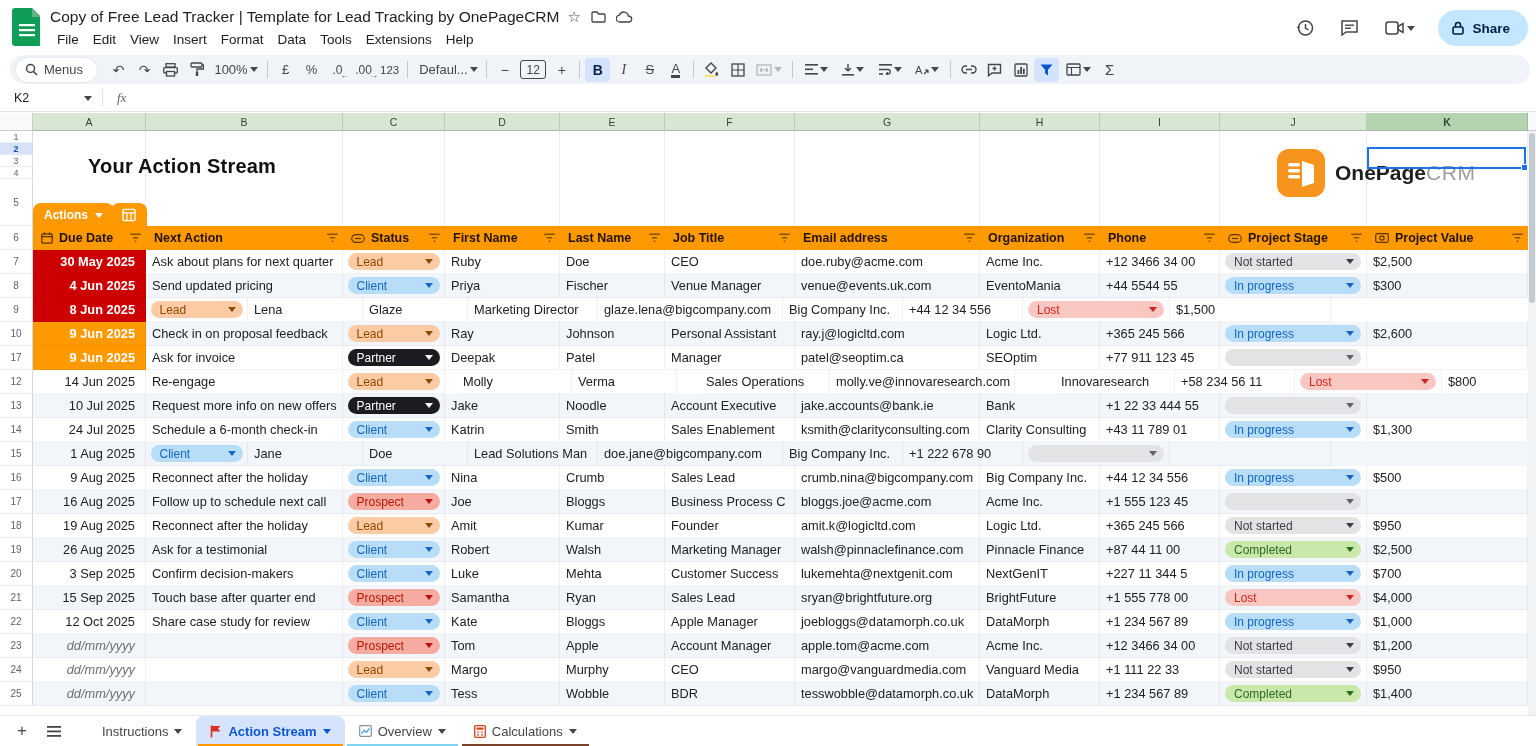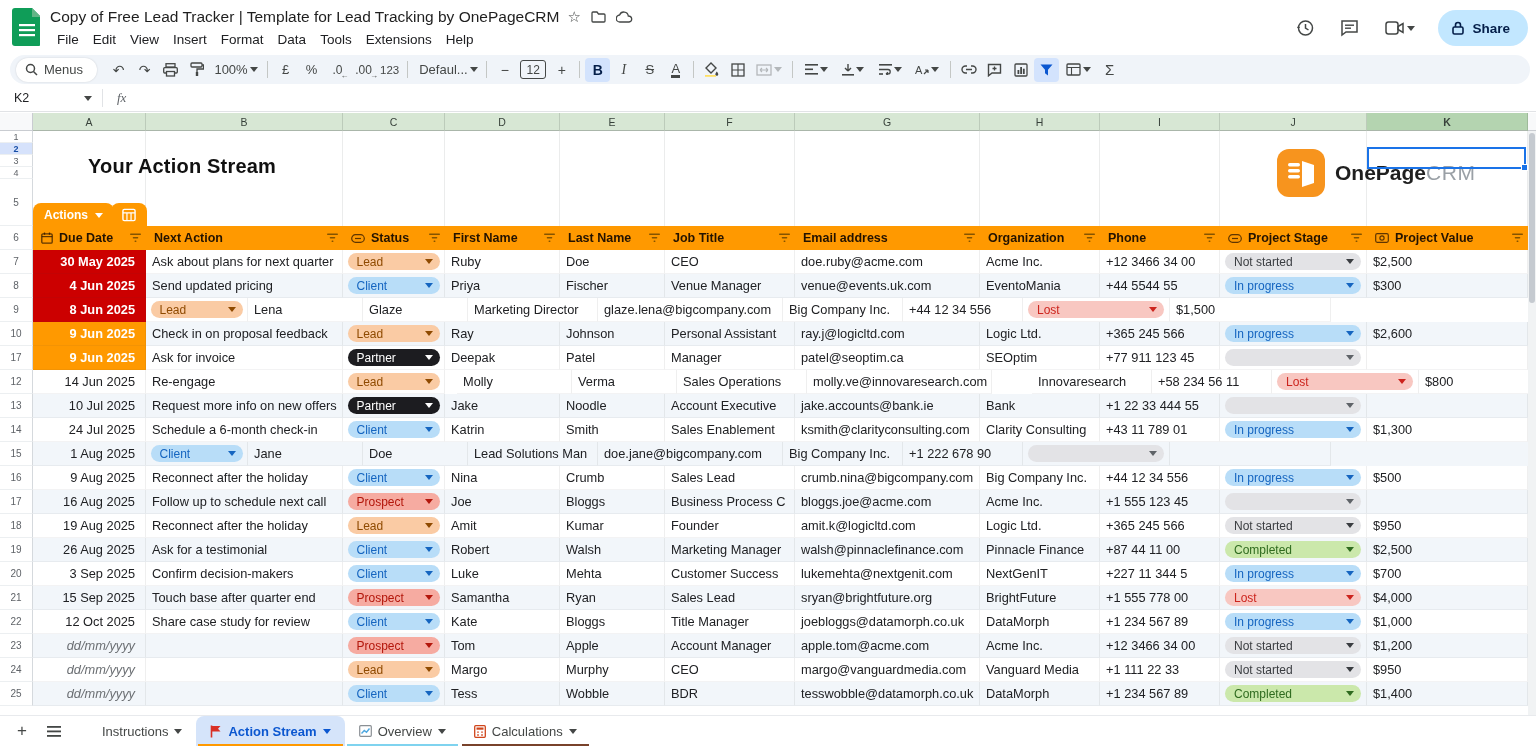--- a/index.html
+++ b/index.html
@@ -708,21 +708,21 @@
               <div class="tcell c-due due-normal" style="width: 113px;">14 Jun 2025</div>
               <div class="tcell" style="width: 197px;">Re-engage</div>
               <div class="tcell" style="width: 102px; justify-content: center;">
                 <div class="pill v-lead" style="width: 92px;">
                   <span>Lead</span>
                   <span class="pcaret"></span>
                 </div>
               </div>
               <div class="tcell" style="width: 115px; margin-left: 12px;">Molly</div>
               <div class="tcell" style="width: 105px;">Verma</div>
-              <div class="tcell" style="width: 130px;">Sales Operations</div>
+              <div class="tcell" style="width: 130px; margin-left: 23px;">Sales Operations</div>
               <div class="tcell" style="width: 185px;">molly.ve@innovaresearch.com</div>
               <div class="tcell" style="width: 120px; margin-left: 40px;">Innovaresearch</div>
               <div class="tcell" style="width: 120px;">+58 234 56 11</div>
               <div class="tcell" style="width: 147px; justify-content: center;">
                 <div class="pill v-lost" style="width: 136px;">
                   <span>Lost</span>
                   <span class="pcaret"></span>
                 </div>
               </div>
               <div class="tcell" style="width: 161px;">$800</div>
@@ -937,21 +937,21 @@
               <div class="tcell c-due due-normal" style="width: 113px;">12 Oct 2025</div>
               <div class="tcell" style="width: 197px;">Share case study for review</div>
               <div class="tcell" style="width: 102px; justify-content: center;">
                 <div class="pill v-client" style="width: 92px;">
                   <span>Client</span>
                   <span class="pcaret"></span>
                 </div>
               </div>
               <div class="tcell" style="width: 115px;">Kate</div>
               <div class="tcell" style="width: 105px;">Bloggs</div>
-              <div class="tcell" style="width: 130px;">Title Manager</div>
+              <div class="tcell" style="width: 130px;">Apple Manager</div>
               <div class="tcell" style="width: 185px;">joebloggs@datamorph.co.uk</div>
               <div class="tcell" style="width: 120px;">DataMorph</div>
               <div class="tcell" style="width: 120px;">+1 234 567 89</div>
               <div class="tcell" style="width: 147px; justify-content: center;">
                 <div class="pill v-inprogress" style="width: 136px;">
                   <span>In progress</span>
                   <span class="pcaret"></span>
                 </div>
               </div>
               <div class="tcell" style="width: 161px;">$1,000</div>

